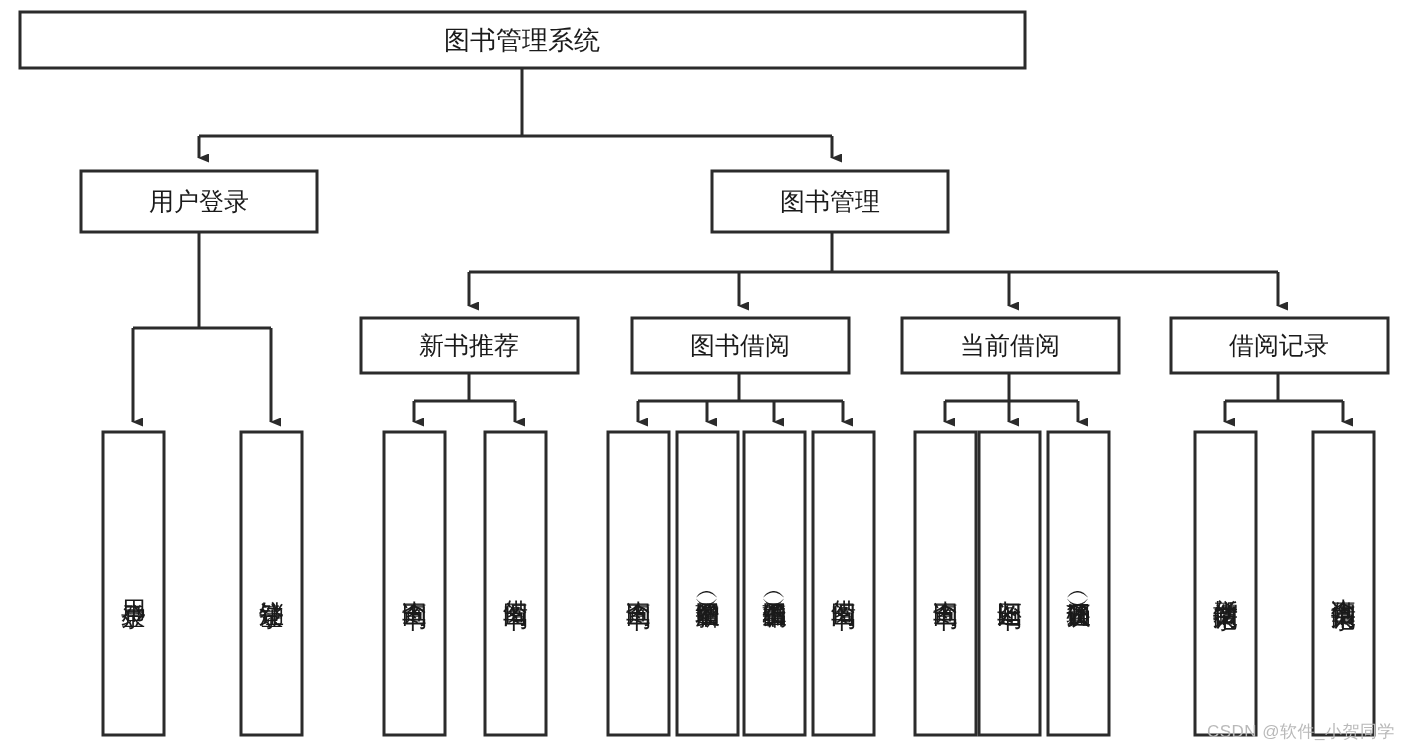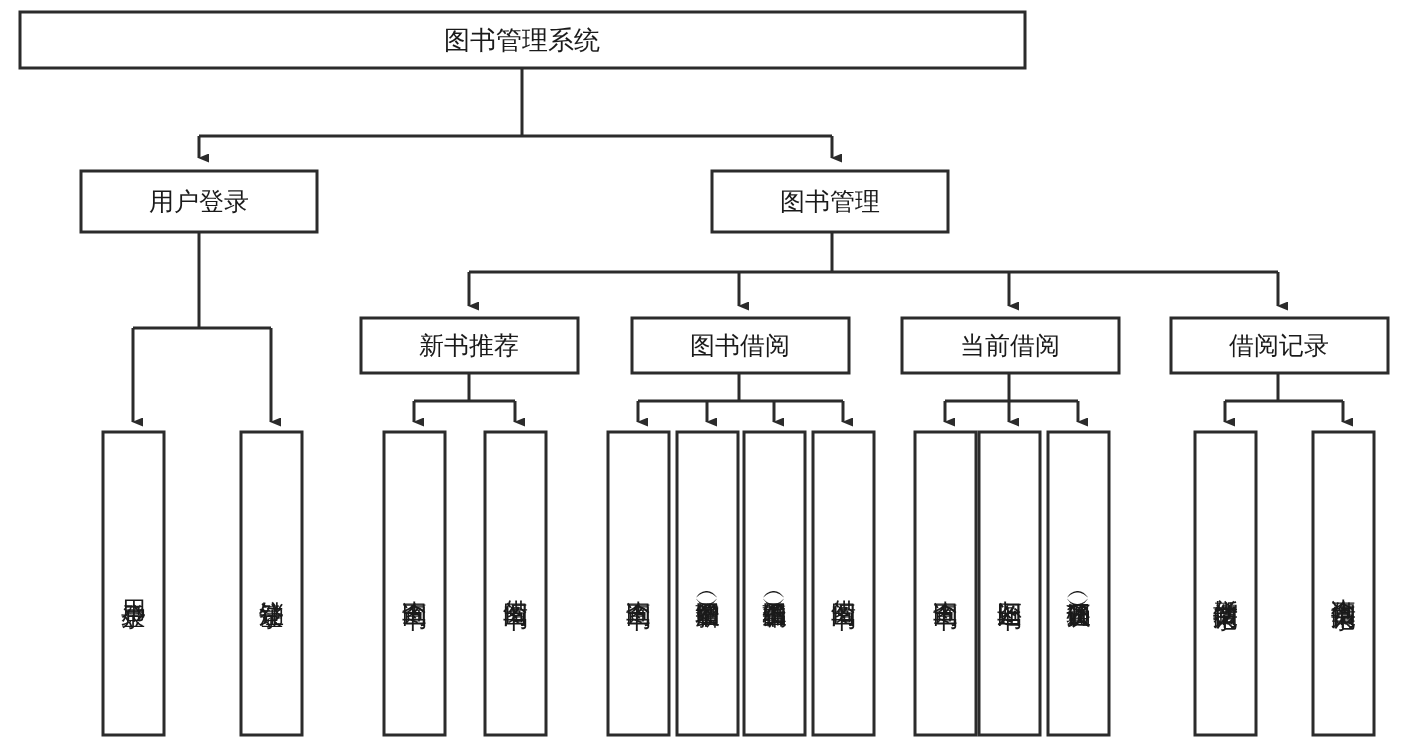--- a/index.html
+++ b/index.html
@@ -175,13 +175,14 @@
   <div class="leaf-label-wrap tight" style="left:744px;top:432px;width:61px;height:303px;">编辑图书（管理员）</div>
   <div class="leaf-label-wrap" style="left:813px;top:432px;width:61px;height:303px;">借阅图书</div>
 
   <div class="leaf-label-wrap" style="left:915px;top:432px;width:61px;height:303px;">查询图书</div>
   <div class="leaf-label-wrap" style="left:979px;top:432px;width:61px;height:303px;">归还图书</div>
   <div class="leaf-label-wrap tight" style="left:1048px;top:432px;width:61px;height:303px;">确认归还（管理员）</div>
 
   <div class="leaf-label-wrap" style="left:1195px;top:432px;width:61px;height:303px;">新增借阅记录</div>
   <div class="leaf-label-wrap" style="left:1313px;top:432px;width:61px;height:303px;">查询借阅记录</div>
 
+  <div class="watermark">CSDN @软件_小贺同学</div>
 </div>
 
 </body></html>

